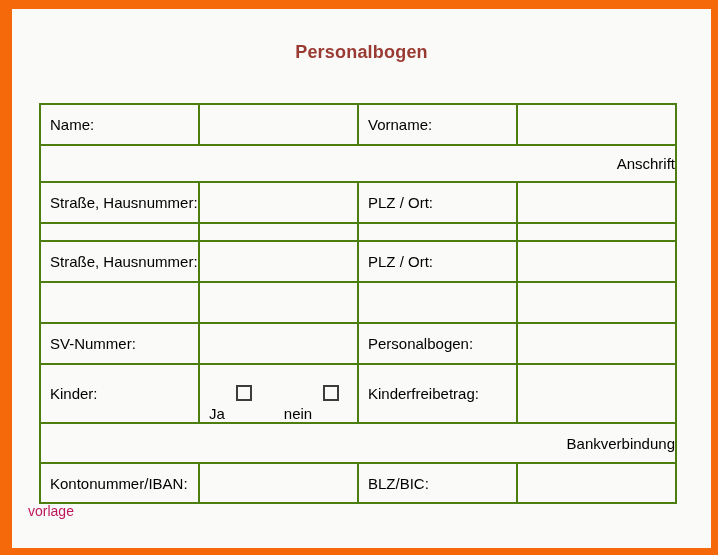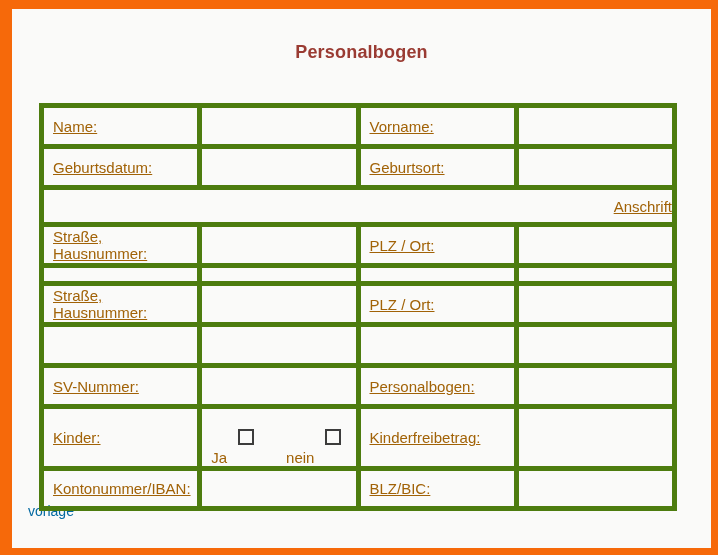--- a/index.html
+++ b/index.html
@@ -23,40 +23,39 @@
     text-align: center;
     font-size: 18px;
     font-weight: bold;
     color: #9a3b33;
     letter-spacing: 0.2px;
   }
   .watermark {
     position: absolute;
     left: 16px; top: 494px;
     font-size: 14px;
-    color: #0369a1;
+    color: #be185d;
     z-index: 0;
   }
   table.form {
     position: absolute;
     left: 27px; top: 94px;
     width: 638px;
     border-collapse: collapse;
     table-layout: fixed;
     z-index: 1;
     background: transparent;
   }
   table.form td {
-    border: 5px solid #4d7c0f;
+    border: 2px solid #4d7c0f;
     font-size: 15px;
-    color: #a16207;
+    color: #000000;
     padding: 0 0 0 9px;
     vertical-align: middle;
     overflow: hidden;
-    text-decoration: underline;
   }
   col.c { width: 25%; }
   tr.r-std  { height: 41px; }
   tr.r-sec1 { height: 37px; }
   tr.r-thin { height: 18px; }
   tr.r-40   { height: 40px; }
   tr.r-last { height: 40px; }
   td.section {
     text-align: right;
     padding: 0;
@@ -88,26 +87,20 @@
         <col class="c">
         <col class="c">
     </colgroup>
     <tbody>
       <tr class="r-std">
         <td>Name:</td>
         <td></td>
         <td>Vorname:</td>
         <td></td>
       </tr>
-      <tr class="r-std">
-        <td>Geburtsdatum:</td>
-        <td></td>
-        <td>Geburtsort:</td>
-        <td></td>
-      </tr>
       <tr class="r-sec1">
         <td class="section" colspan="4">Anschrift</td>
       </tr>
       <tr class="r-std">
         <td>Straße, Hausnummer:</td>
         <td></td>
         <td>PLZ / Ort:</td>
         <td></td>
       </tr>
       <tr class="r-thin">
@@ -135,20 +128,23 @@
         <td></td>
       </tr>
       <tr class="r-40">
         <td>Kinder:</td>
         <td>
           <span class="cb-label">Ja</span><span class="cb-gap1"></span><span class="checkbox"></span><span class="cb-gap2"></span><span class="cb-label">nein</span><span class="cb-gap3"></span><span class="checkbox"></span>
         </td>
         <td>Kinderfreibetrag:</td>
         <td></td>
       </tr>
+      <tr class="r-40">
+        <td class="section" colspan="4">Bankverbindung</td>
+      </tr>
       <tr class="r-last">
         <td>Kontonummer/IBAN:</td>
         <td></td>
         <td>BLZ/BIC:</td>
         <td></td>
       </tr>
     </tbody>
   </table>
 </div>
 

